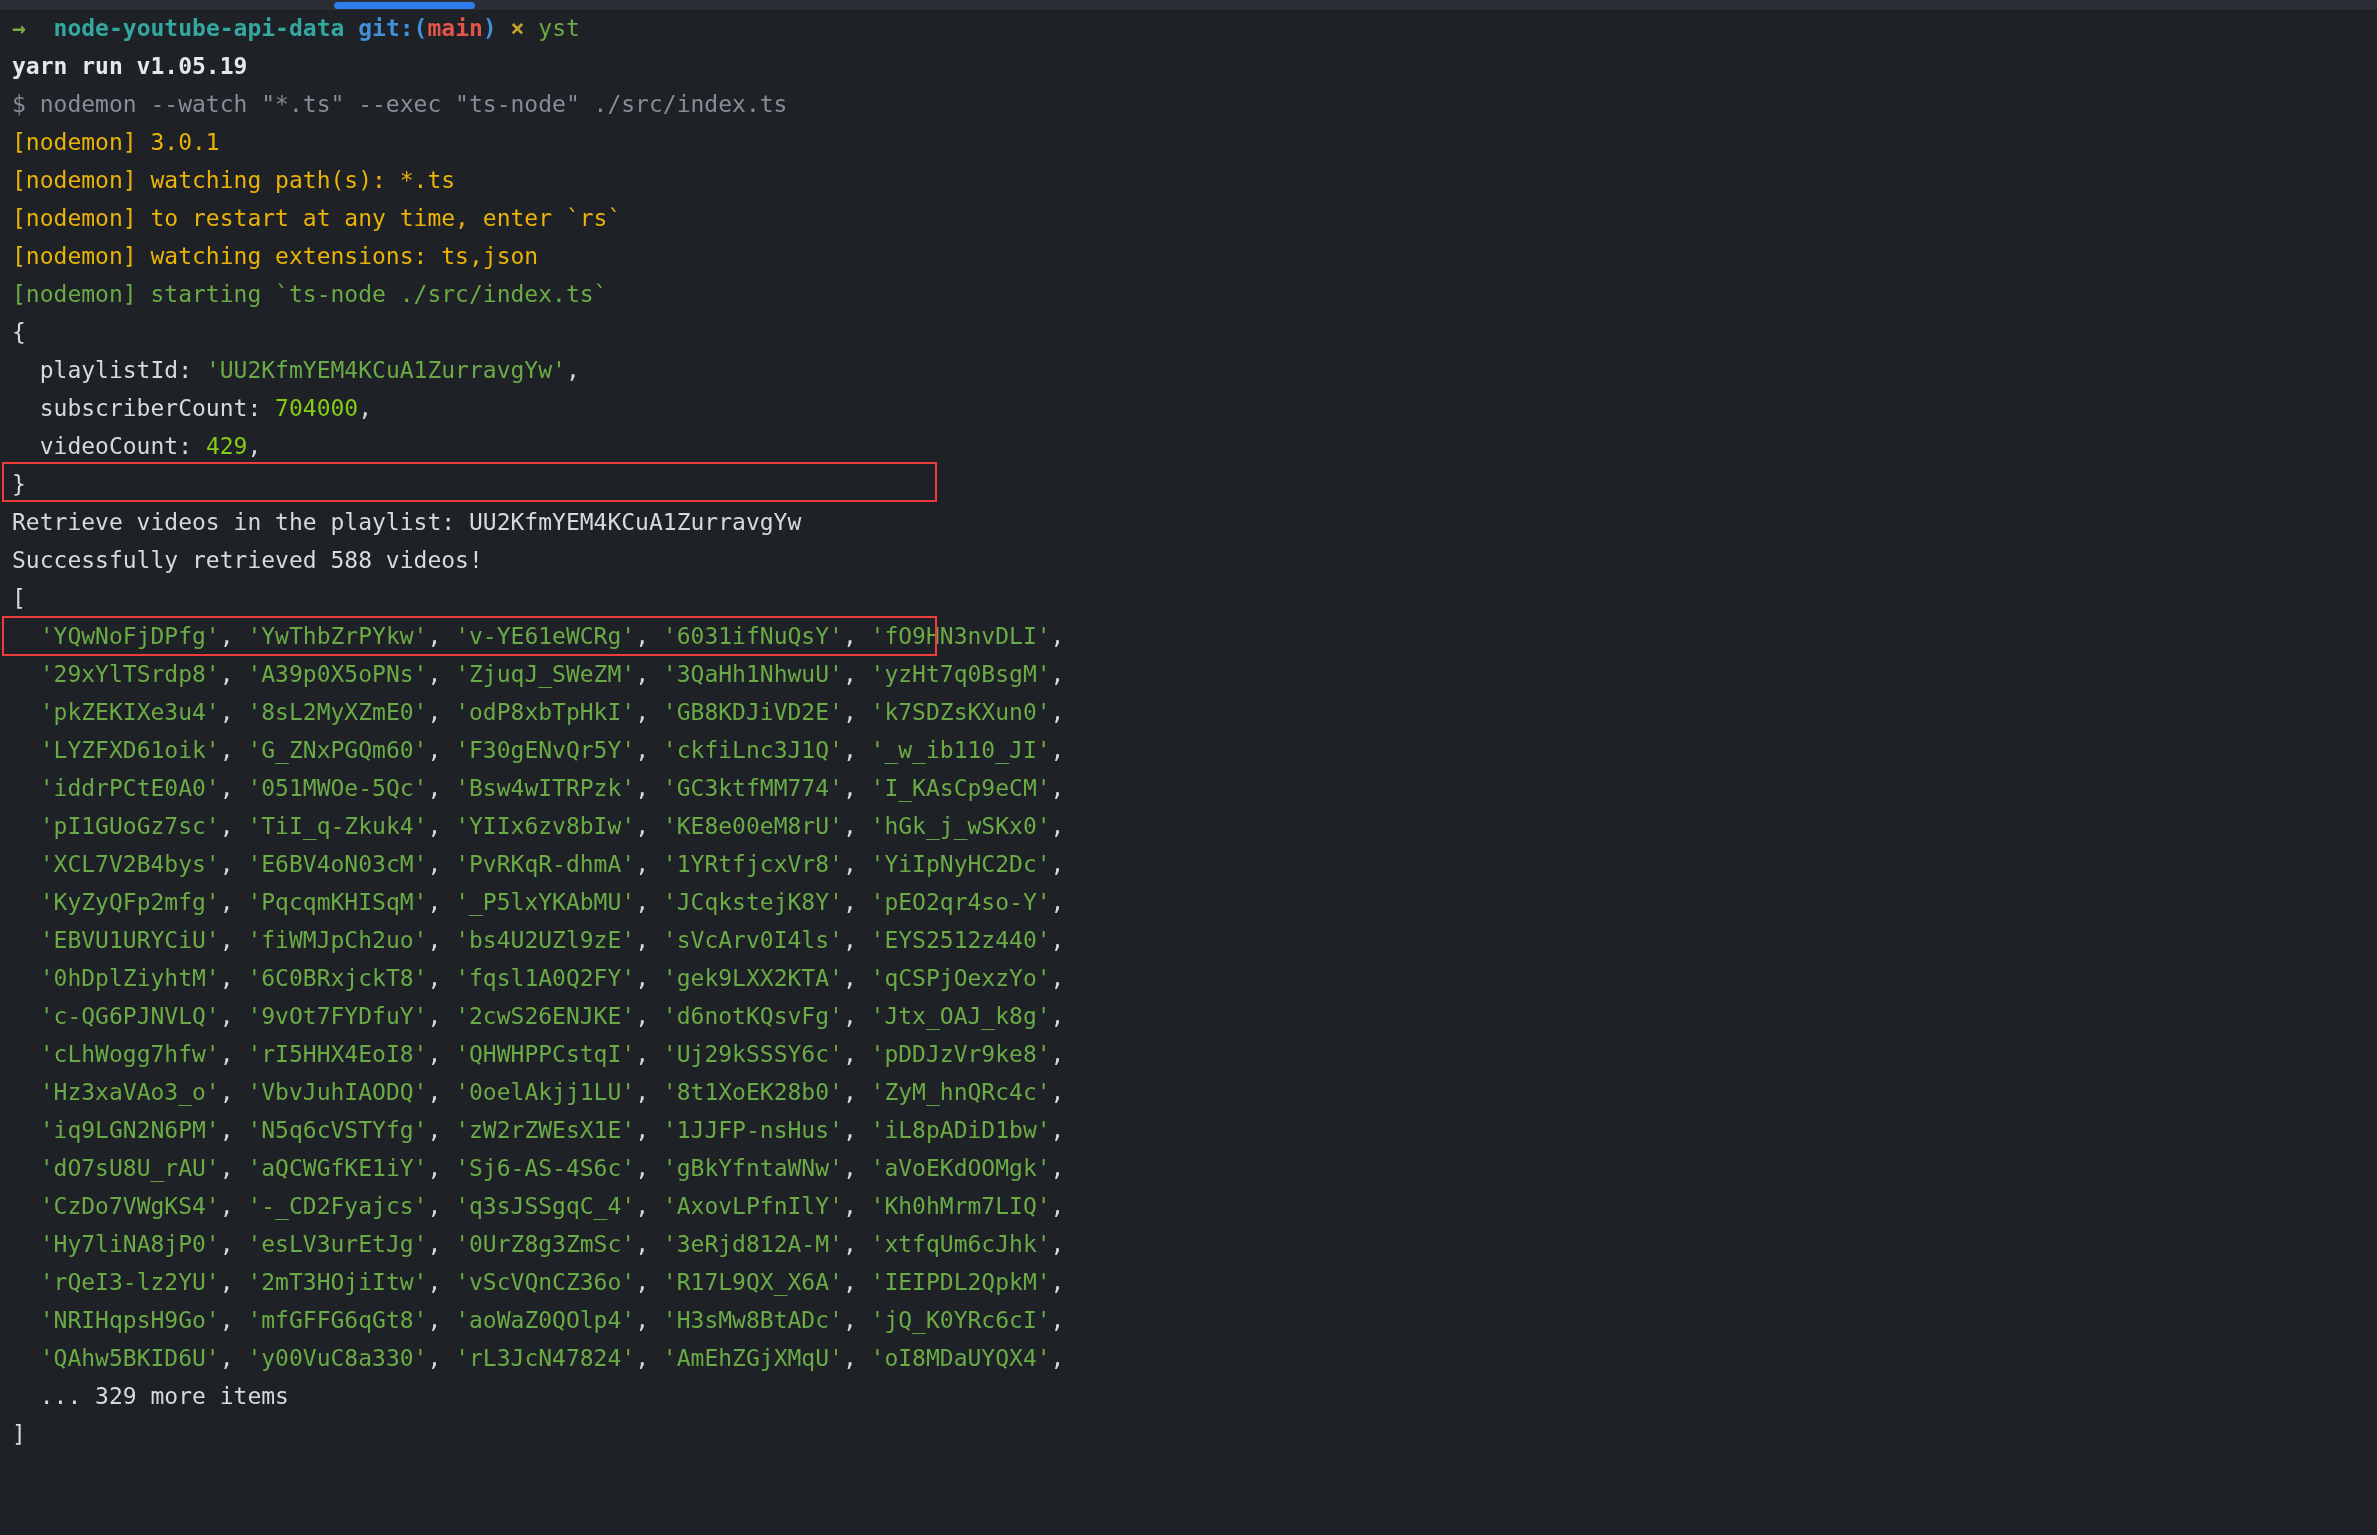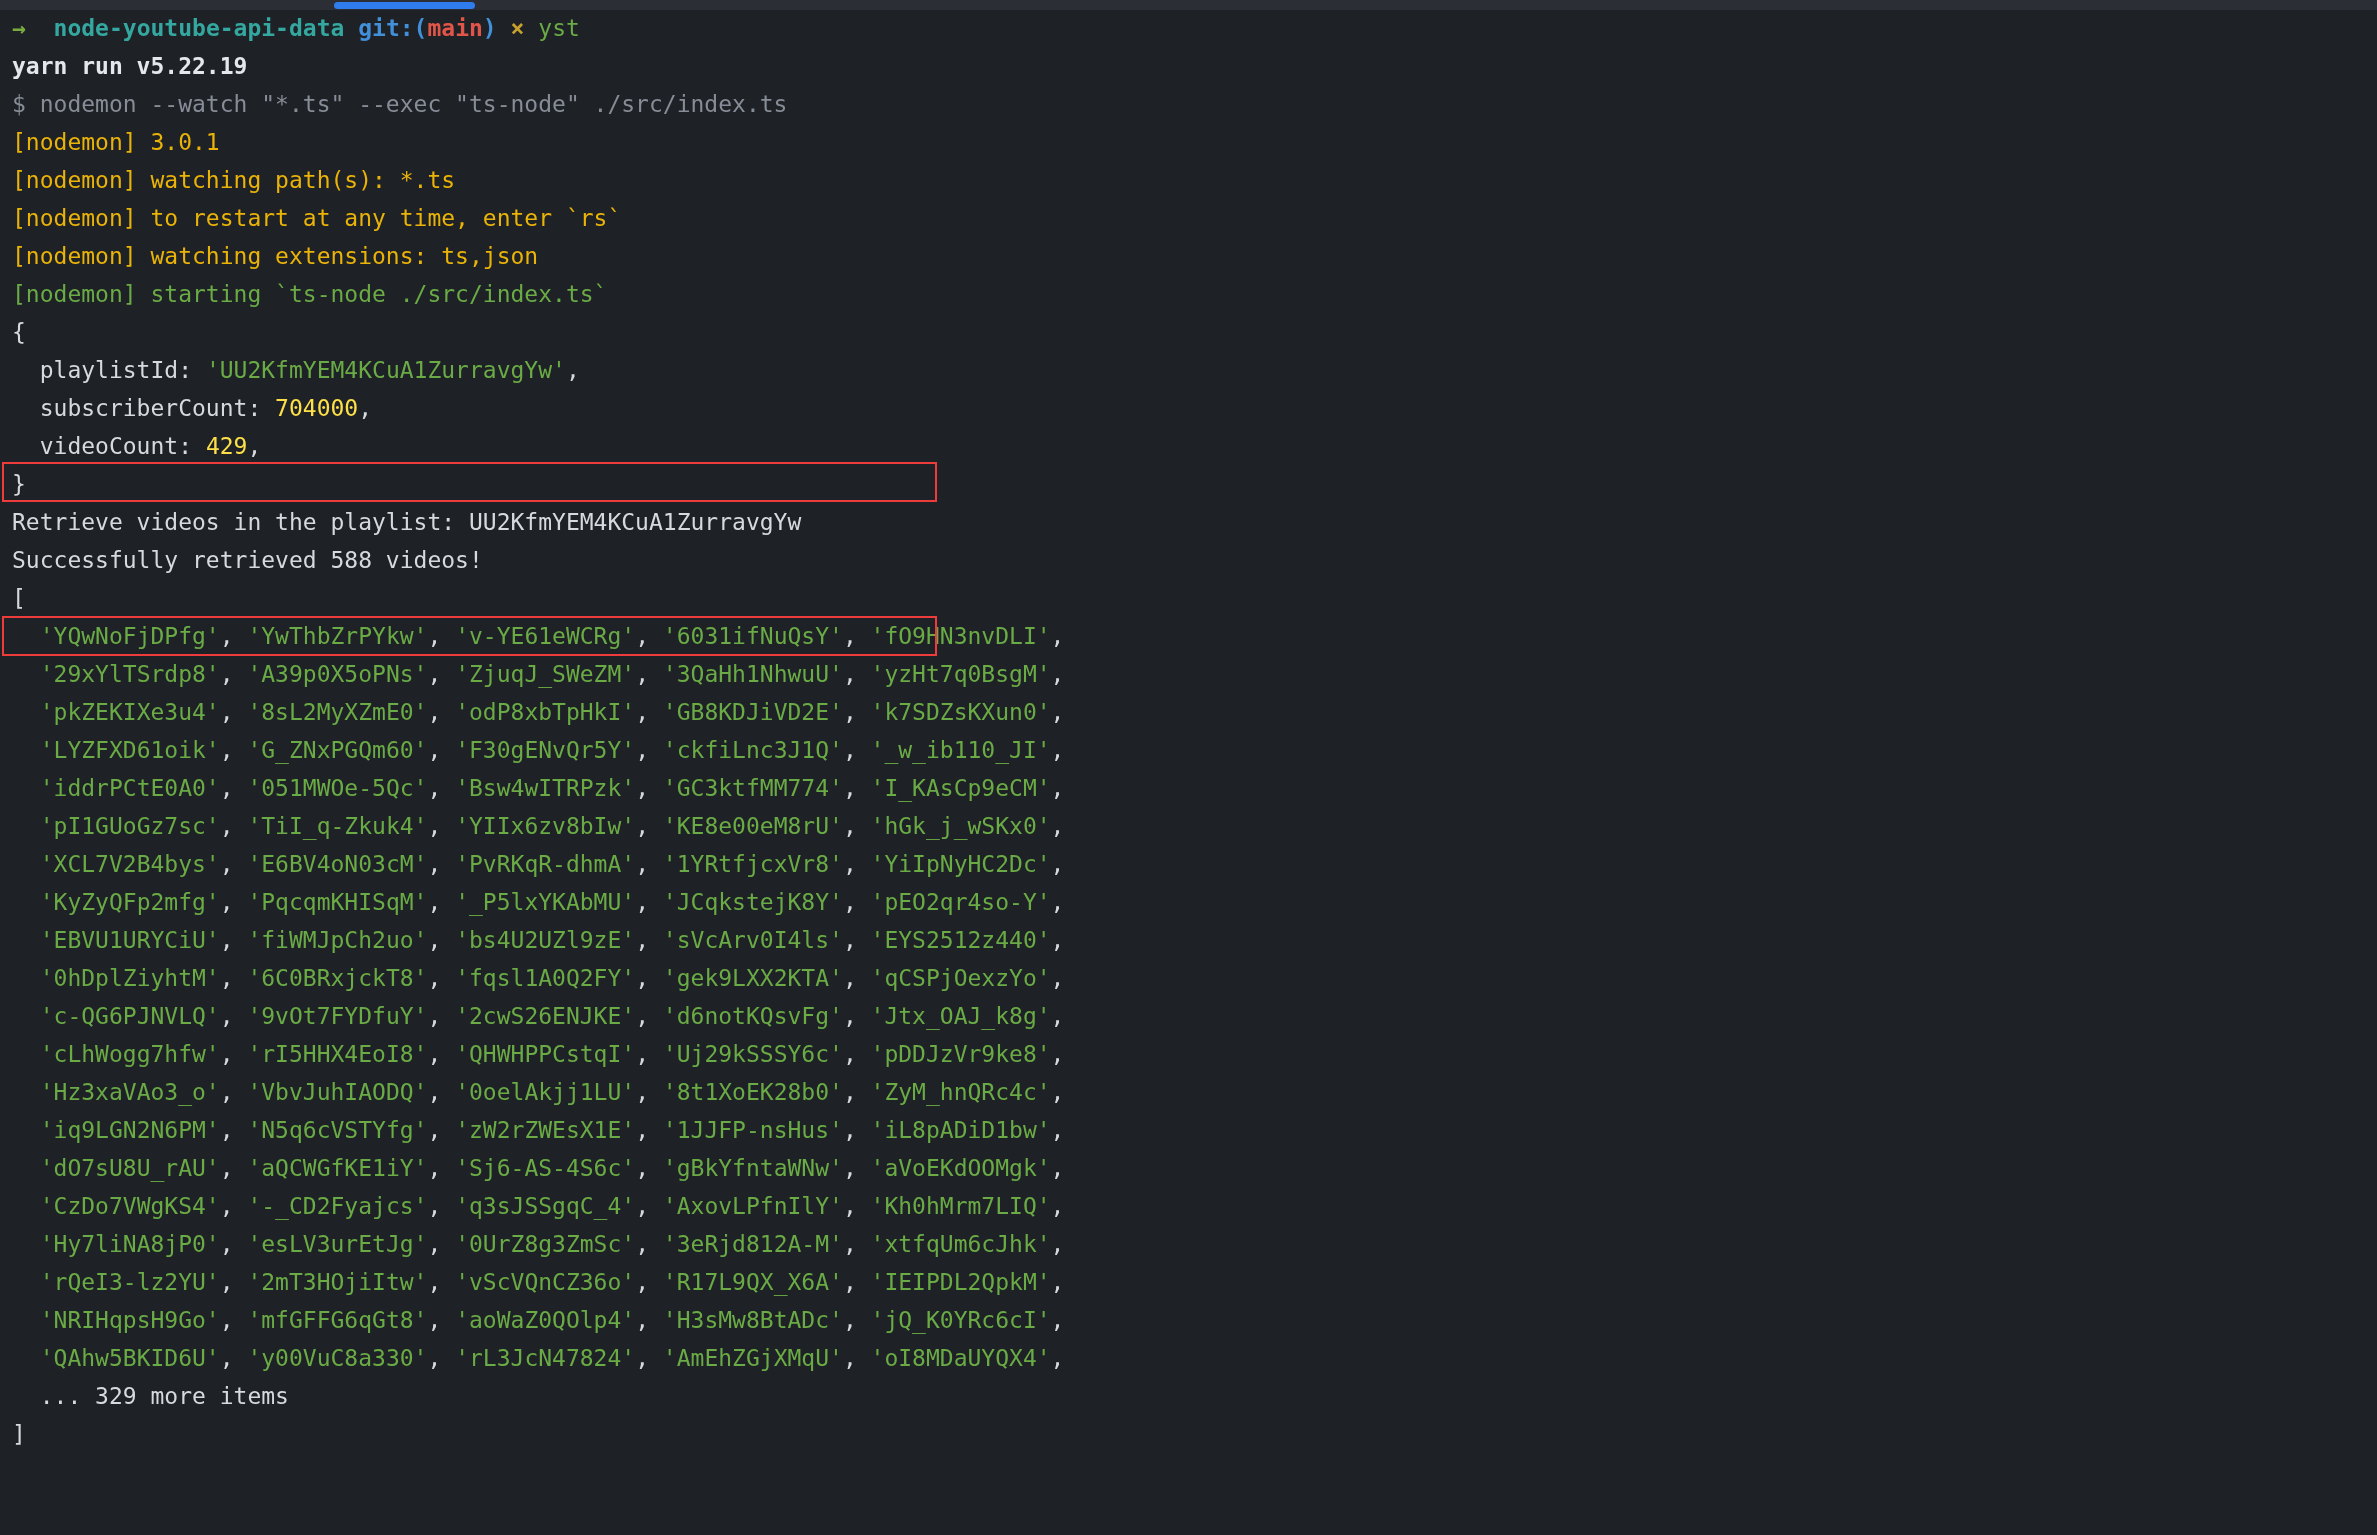--- a/index.html
+++ b/index.html
@@ -43,21 +43,21 @@
   .t-fg        { color: #d6d9de; }
   .t-fg-bold   { color: #e4e7eb; font-weight: bold; }
   .t-gray      { color: #868d96; }
   .t-yellow    { color: #eab308; }
   .t-yellow-bold { color: #c9a22e; font-weight: bold; }
   .t-green     { color: #6aab45; }
   .t-green-bold{ color: #7aab40; font-weight: bold; }
   .t-teal-bold { color: #34a8a0; font-weight: bold; }
   .t-blue-bold { color: #4190d9; font-weight: bold; }
   .t-red-bold  { color: #e25549; font-weight: bold; }
-  .t-orange    { color: #fde047; }
+  .t-orange    { color: #84cc16; }
   
   .annot {
     position: absolute;
     left: 1.7px;
     width: 935px;
     height: 40px;
     border: 2.6px solid #ee3b3b;
     box-sizing: border-box;
     pointer-events: none;
   }
@@ -66,21 +66,21 @@
 </style>
 </head>
 <body>
 
 <div class="screen" style="background: rgb(30, 33, 38);">
   <div class="tabstrip" style="background: rgb(43, 46, 52);">
     <div class="tab-indicator" style="background: rgb(46, 124, 237);"></div>
   </div>
   <div class="terminal">
       <div class="line"><span class="t-green-bold">→</span><span class="t-fg">  </span><span class="t-teal-bold">node-youtube-api-data</span><span class="t-fg"> </span><span class="t-blue-bold">git:(</span><span class="t-red-bold">main</span><span class="t-blue-bold">)</span><span class="t-fg"> </span><span class="t-yellow-bold">×</span><span class="t-fg"> </span><span class="t-green">yst</span></div>
-      <div class="line"><span class="t-fg-bold">yarn run v5.22.19</span></div>
+      <div class="line"><span class="t-fg-bold">yarn run v1.05.19</span></div>
       <div class="line"><span class="t-gray">$ nodemon --watch "*.ts" --exec "ts-node" ./src/index.ts</span></div>
       <div class="line"><span class="t-yellow">[nodemon] 3.0.1</span></div>
       <div class="line"><span class="t-yellow">[nodemon] watching path(s): *.ts</span></div>
       <div class="line"><span class="t-yellow">[nodemon] to restart at any time, enter `rs`</span></div>
       <div class="line"><span class="t-yellow">[nodemon] watching extensions: ts,json</span></div>
       <div class="line"><span class="t-green">[nodemon] starting `ts-node ./src/index.ts`</span></div>
       <div class="line"><span class="t-fg">{</span></div>
       <div class="line"><span class="t-fg">  playlistId: </span><span class="t-green">'UU2KfmYEM4KCuA1ZurravgYw'</span><span class="t-fg">,</span></div>
       <div class="line"><span class="t-fg">  subscriberCount: </span><span class="t-orange">704000</span><span class="t-fg">,</span></div>
       <div class="line"><span class="t-fg">  videoCount: </span><span class="t-orange">429</span><span class="t-fg">,</span></div>

